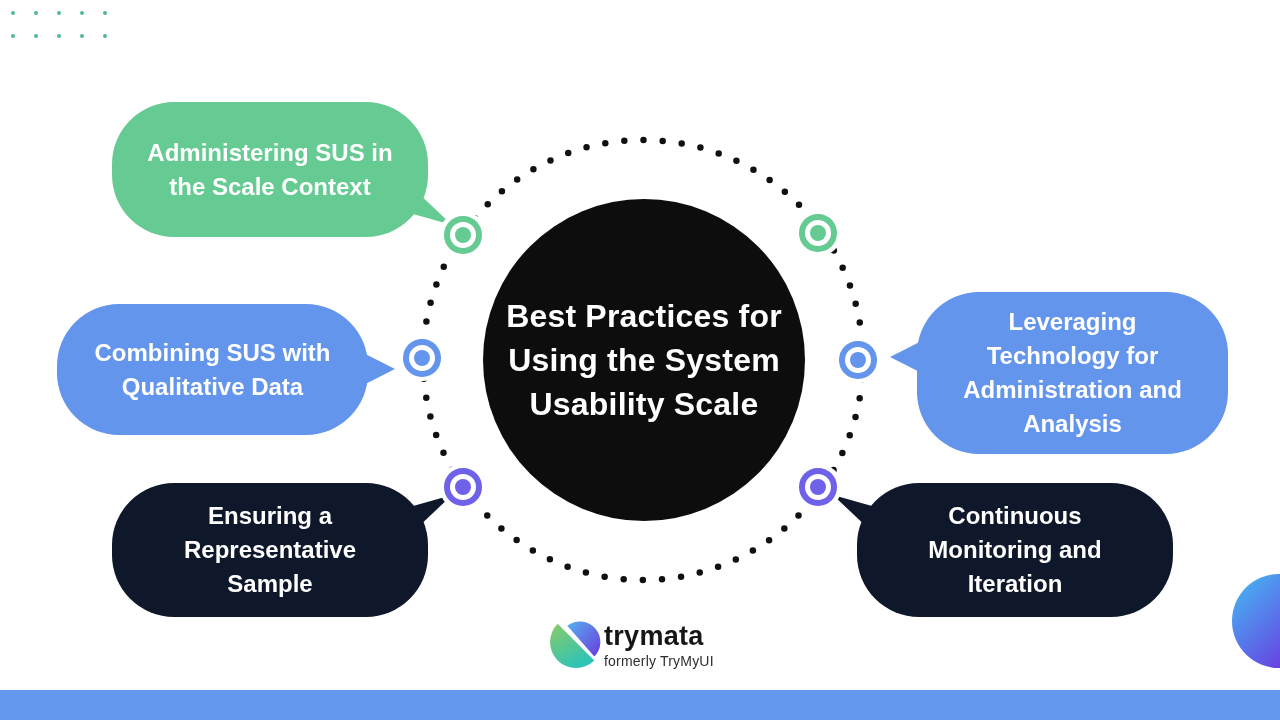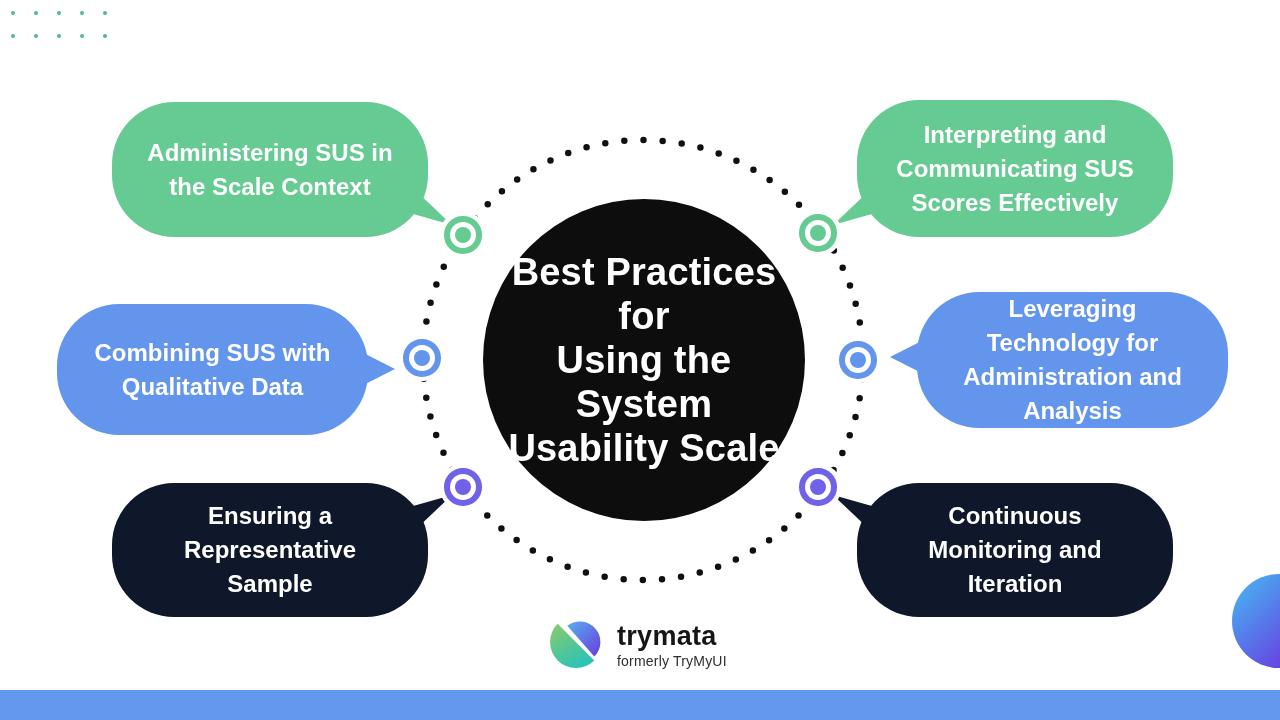--- a/index.html
+++ b/index.html
@@ -15,38 +15,38 @@
 
   
   .ring-svg{position:absolute;left:0;top:0;}
 
   
   .center-circle{
     position:absolute;left:483px;top:199px;width:322px;height:322px;
     border-radius:50%;background:#0D0D0D;display:flex;align-items:center;justify-content:center;
   }
   .center-title{
-    color:#ffffff;font-weight:700;font-size:38px;line-height:44px;text-align:center;
+    color:#ffffff;font-weight:700;font-size:32px;line-height:44px;text-align:center;
     white-space:pre-line;letter-spacing:.2px;
   }
 
   
   .bubble{
     position:absolute;display:flex;align-items:center;justify-content:center;
     text-align:center;color:#ffffff;font-weight:600;font-size:24px;line-height:34px;
     border-radius:62px;box-sizing:border-box;padding:8px 20px;white-space:pre-line;
   }
   .green{background:#66CB92;}
   .blue{background:#6495EC;}
   .purple{background:#0f172a;}
 
   .b-tl{left:112px;top:102px;width:316px;height:135px;}
   .b-tr{left:857px;top:100px;width:316px;height:137px;}
   .b-ml{left:57px; top:304px;width:311px;height:131px;}
-  .b-mr{left:917px;top:292px;width:311px;height:136px;}
+  .b-mr{left:917px;top:292px;width:311px;height:162px;}
   .b-bl{left:112px;top:483px;width:316px;height:134px;}
   .b-br{left:857px;top:483px;width:316px;height:134px;}
 
   .tail{position:absolute;background:inherit;}
   .t-tl{right:-24px;bottom:12px;width:38px;height:36px;clip-path:polygon(0 0,100% 100%,0 70%);}
   .t-tr{left:-24px; bottom:12px;width:38px;height:36px;clip-path:polygon(100% 0,0 100%,100% 70%);}
   .t-ml{right:-27px;top:42px;width:38px;height:46px;clip-path:polygon(0 8%,100% 50%,0 92%);}
   .t-mr{left:-27px; top:42px;width:38px;height:46px;clip-path:polygon(100% 8%,0 50%,100% 92%);}
   .t-bl{right:-24px;top:12px;width:38px;height:36px;clip-path:polygon(0 30%,100% 0,0 100%);}
   .t-br{left:-24px; top:12px;width:38px;height:36px;clip-path:polygon(100% 30%,0 0,100% 100%);}
@@ -55,21 +55,21 @@
   .target{
     position:absolute;width:16px;height:16px;border-radius:50%;background:currentColor;
     box-shadow:0 0 0 5px #ffffff,0 0 0 11px currentColor,0 0 0 15px #ffffff;
   }
   .c-green{color:#66CB92;} .c-blue{color:#6495EC;} .c-purple{color:#6F62E8;}
   .tg-l1{left:455px;top:227px;} .tg-r1{left:810px;top:225px;}
   .tg-l2{left:414px;top:350px;} .tg-r2{left:850px;top:352px;}
   .tg-l3{left:455px;top:479px;} .tg-r3{left:810px;top:479px;}
 
   
-  .footer{position:absolute;left:546px;top:618px;display:flex;align-items:center;gap:13px;}
+  .footer{position:absolute;left:546px;top:618px;display:flex;align-items:center;}
   .brand-text{display:flex;flex-direction:column;}
   .brand-name{font-weight:700;font-size:27px;color:#161616;letter-spacing:.3px;line-height:30px;}
   .brand-tagline{font-size:14px;color:#2e2e2e;margin-top:2px;letter-spacing:.2px;}
 
   
   .bottom-bar{position:absolute;left:0;top:690px;width:1280px;height:30px;background:#6398EE;}
   .corner-circle{position:absolute;left:1232px;top:574px;width:94px;height:94px;border-radius:50%;
     background:linear-gradient(135deg,#4BA5F0 15%,#6B33E0 85%);}
 </style>
 </head>
@@ -99,26 +99,20 @@
 Using the System
 Usability Scale</div>
   </div>
 
   <div class="bubble green b-tl">
     <span>Administering SUS in
 the Scale Context</span>
     <div class="tail t-tl"></div>
   </div>
 
-  <div class="bubble green b-tr">
-    <span>Interpreting and
-Communicating SUS
-Scores Effectively</span>
-    <div class="tail t-tr"></div>
-  </div>
 
   <div class="bubble blue b-ml">
     <span>Combining SUS with
 Qualitative Data</span>
     <div class="tail t-ml"></div>
   </div>
 
   <div class="bubble blue b-mr">
     <span>Leveraging
 Technology for

